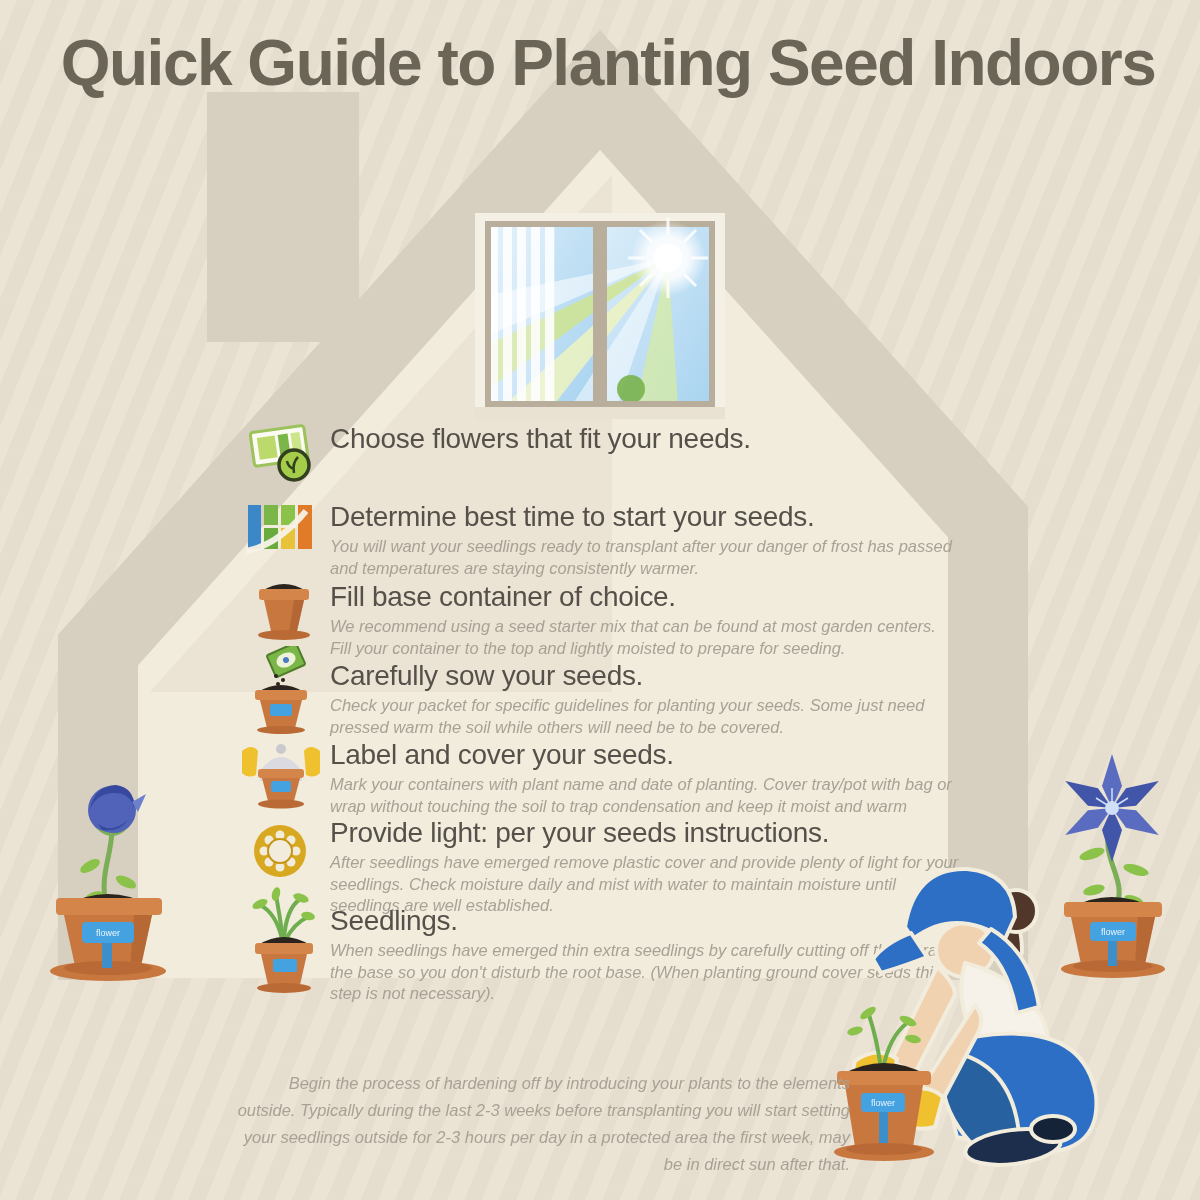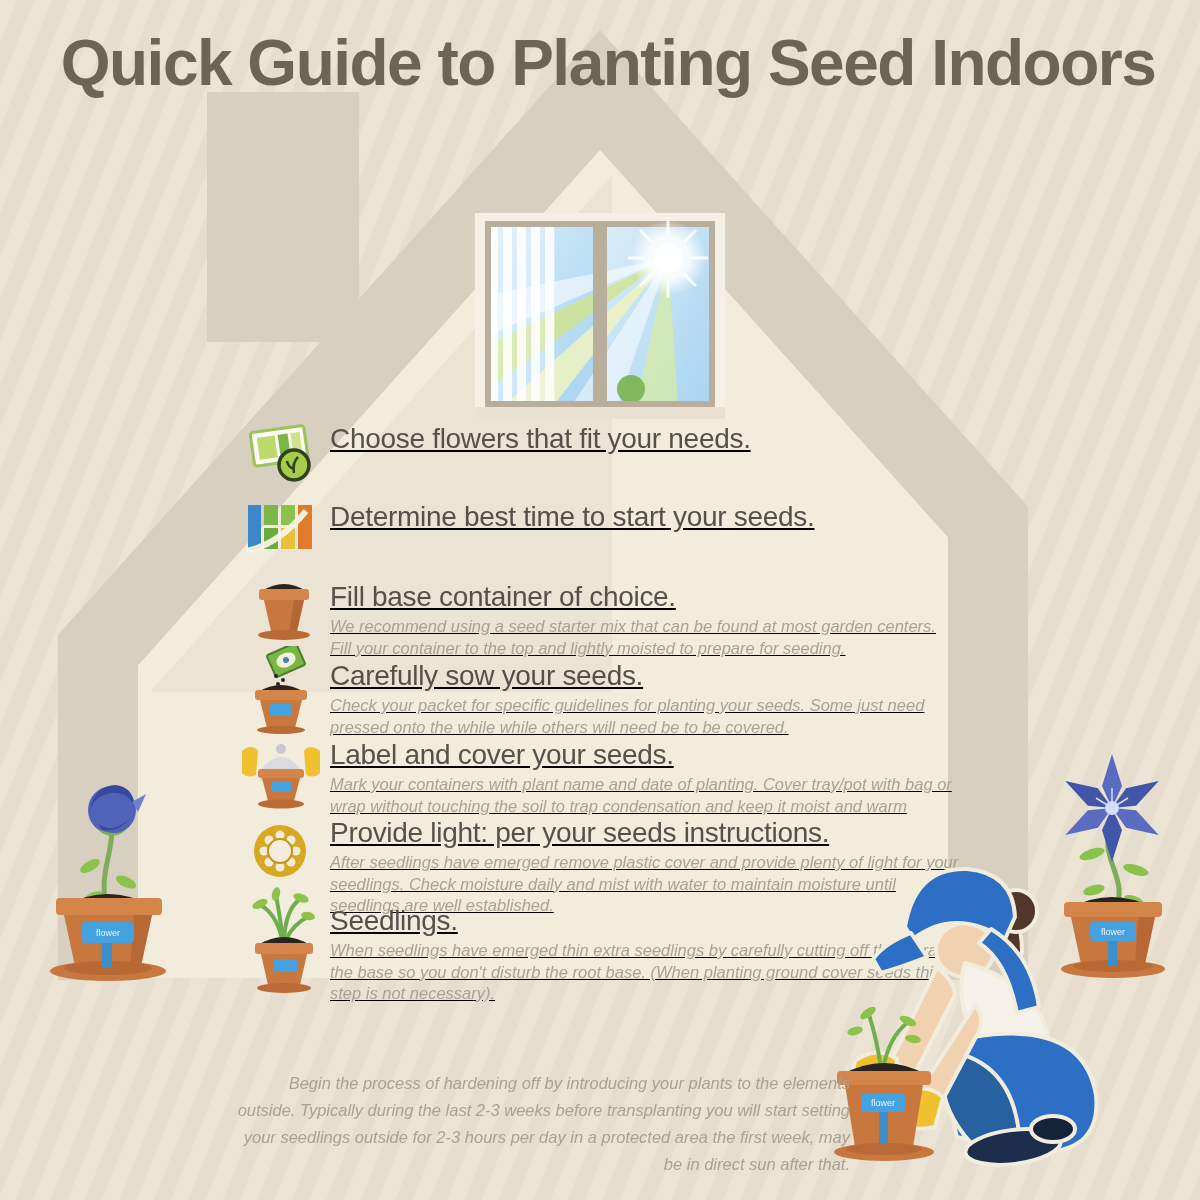--- a/index.html
+++ b/index.html
@@ -7,21 +7,21 @@
     position:relative;width:1200px;height:1200px;overflow:hidden;
     font-family:"Liberation Sans", sans-serif;
     background:repeating-linear-gradient(112deg,#ebe4d5 0 16px,#e5ddcd 16px 32px);
   }
   svg{display:block;}
   .abs{position:absolute;}
   .title{
     position:absolute;top:24px;left:0;width:1200px;text-align:center;
     font-size:64px;font-weight:bold;letter-spacing:-1.5px;color:#6b6557;margin:8px;line-height:62px;
   }
-  .step{position:absolute;left:330px;width:645px;text-decoration:underline;}
+  .step{position:absolute;left:330px;width:645px;}
   .step .icon{position:absolute;left:-86px;top:-2px;}
   .step-h{font-size:28px;line-height:31px;color:#55514a;letter-spacing:-.3px;}
   .step-b{font-size:16.5px;line-height:21.5px;font-style:italic;color:#a8a296;margin-top:4px;max-width:630px;}
   .outro{position:absolute;left:230px;top:1066px;width:620px;text-align:right;}
   .outro-h{font-size:28.5px;line-height:32px;color:#55514a;letter-spacing:-.3px;}
   .outro-b{font-size:16.5px;line-height:27px;font-style:italic;color:#a8a296;margin-top:4px;}
   .potlabel{font-size:9px;fill:#e8f4fd;}
 </style>
 </head>
 <body>
@@ -109,20 +109,21 @@
         <rect x="4" y="6" width="13" height="44" fill="#3b87c8"></rect>
         <rect x="20" y="6" width="14" height="20" fill="#7ab648"></rect>
         <rect x="37" y="6" width="14" height="20" fill="#8bc34a"></rect>
         <rect x="54" y="6" width="14" height="44" fill="#e07b2a"></rect>
         <rect x="20" y="29" width="14" height="21" fill="#6aab3e"></rect>
         <rect x="37" y="29" width="14" height="21" fill="#e8c33a"></rect>
         <path d="M 2,52 Q 34,46 62,12" stroke="#f7f2e6" stroke-width="6" fill="none" opacity="0.95"></path>
       </svg>
     </div>
     <div class="step-h">Determine best time to start your seeds.</div>
+    <div class="step-b">You will want your seedlings ready to transplant after your danger of frost has passed and temperatures are staying consistently warmer.</div>
   </div>
 
   <div class="step" style="top:581px">
     <div class="icon" style="left:-76px">
       <svg width="60" height="62" viewBox="0 0 60 62">
         <path d="M 8,12 Q 30,-2 52,12 Z" fill="#2b241e"></path>
         <rect x="5" y="10" width="50" height="11" rx="3" fill="#d4854a"></rect>
         <path d="M 10,21 L 50,21 L 43,52 Q 30,57 17,52 Z" fill="#c8773f"></path>
         <path d="M 40,21 L 50,21 L 43,52 Q 38,54 35,54 Z" fill="#a85c2e" opacity="0.6"></path>
         <ellipse cx="30" cy="56" rx="26" ry="5" fill="#b96a35"></ellipse>
@@ -144,21 +145,21 @@
           <circle cx="33" cy="34" r="2" fill="#2b241e"></circle>
         <circle cx="28" cy="38" r="2" fill="#2b241e"></circle>
         <path d="M 8,46 Q 31,32 54,46 Z" fill="#2b241e"></path>
         <rect x="5" y="44" width="52" height="10" rx="3" fill="#d4854a"></rect>
         <path d="M 10,54 L 52,54 L 45,82 Q 31,87 17,82 Z" fill="#c8773f"></path>
         <rect x="20" y="58" width="22" height="12" rx="2" fill="#45a2e0"></rect>
         <ellipse cx="31" cy="84" rx="24" ry="4" fill="#b96a35"></ellipse>
       </svg>
     </div>
     <div class="step-h">Carefully sow your seeds.</div>
-    <div class="step-b">Check your packet for specific guidelines for planting your seeds.  Some just need pressed onto the while while others will need be to be covered.</div>
+    <div class="step-b">Check your packet for specific guidelines for planting your seeds.  Some just need pressed warm the soil while others will need be to be covered.</div>
   </div>
 
   <div class="step" style="top:739px">
     <div class="icon" style="top:2px;left:-92px">
       <svg width="86" height="70" viewBox="0 0 86 70">
         <path d="M 4,10 Q 14,2 20,10 L 18,34 Q 10,38 4,32 Z" fill="#f0c12e"></path>
         <path d="M 82,10 Q 72,2 66,10 L 68,34 Q 76,38 82,32 Z" fill="#f0c12e"></path>
         <circle cx="43" cy="8" r="5" fill="#c9c9cf"></circle>
         <path d="M 22,30 Q 43,2 64,30 L 64,40 L 22,40 Z" fill="#d9d9df" opacity="0.95"></path>
         <rect x="20" y="28" width="46" height="9" rx="3" fill="#d4854a"></rect>

